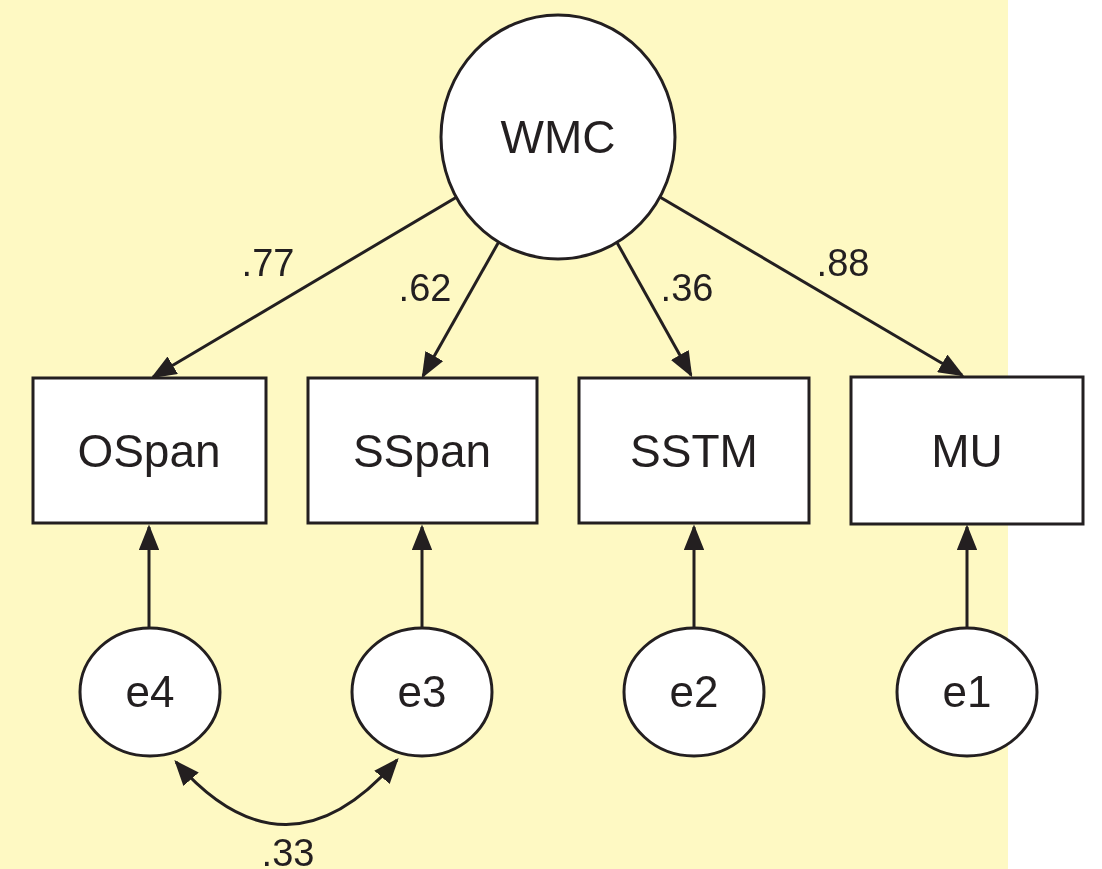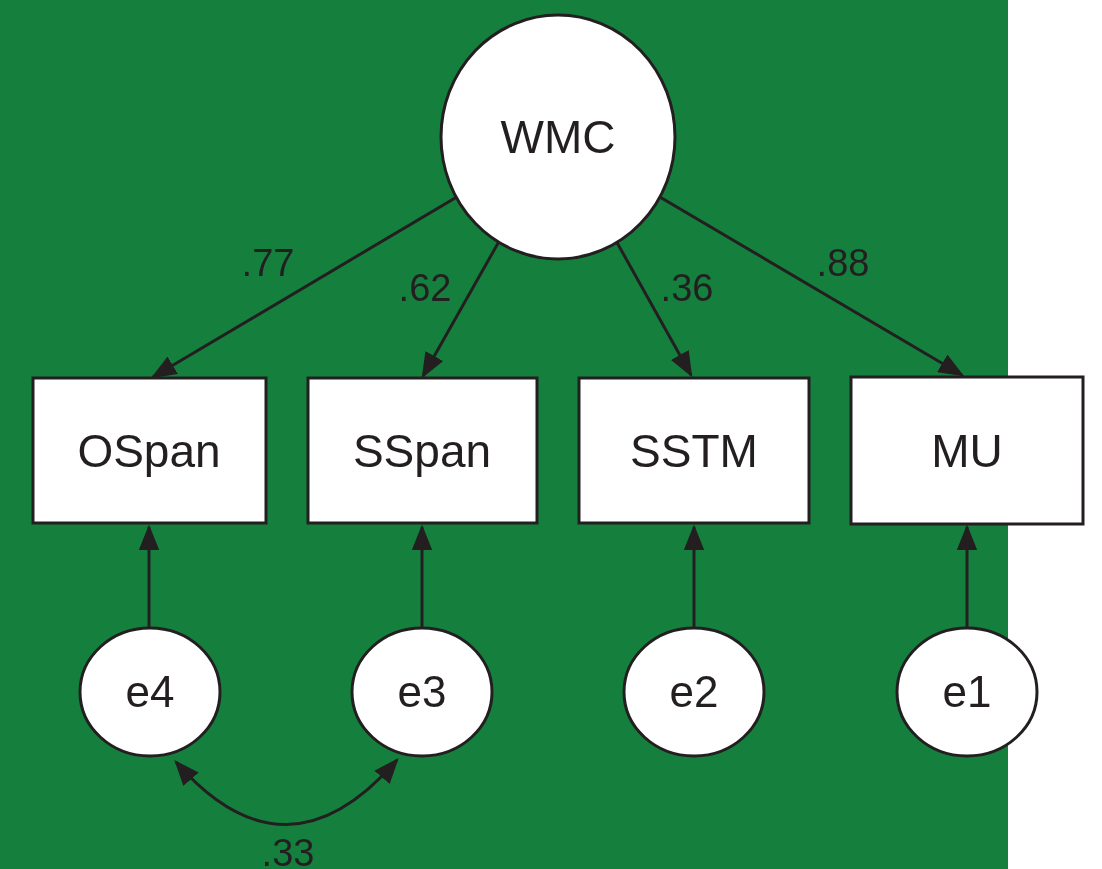--- a/index.html
+++ b/index.html
@@ -4,21 +4,21 @@
 <style>
   html, body {
     margin: 0;
     padding: 0;
     background: #ffffff;
   }
   .canvas {
     position: relative;
     width: 1008px;
     height: 869px;
-    background: #15803d;
+    background: #fef9c3;
     font-family: "Liberation Sans", sans-serif;
   }
   svg { display: block; }
   .edge {
     fill: none;
     stroke: #231f20;
     stroke-width: 3;
   }
   .shape {
     fill: #ffffff;

